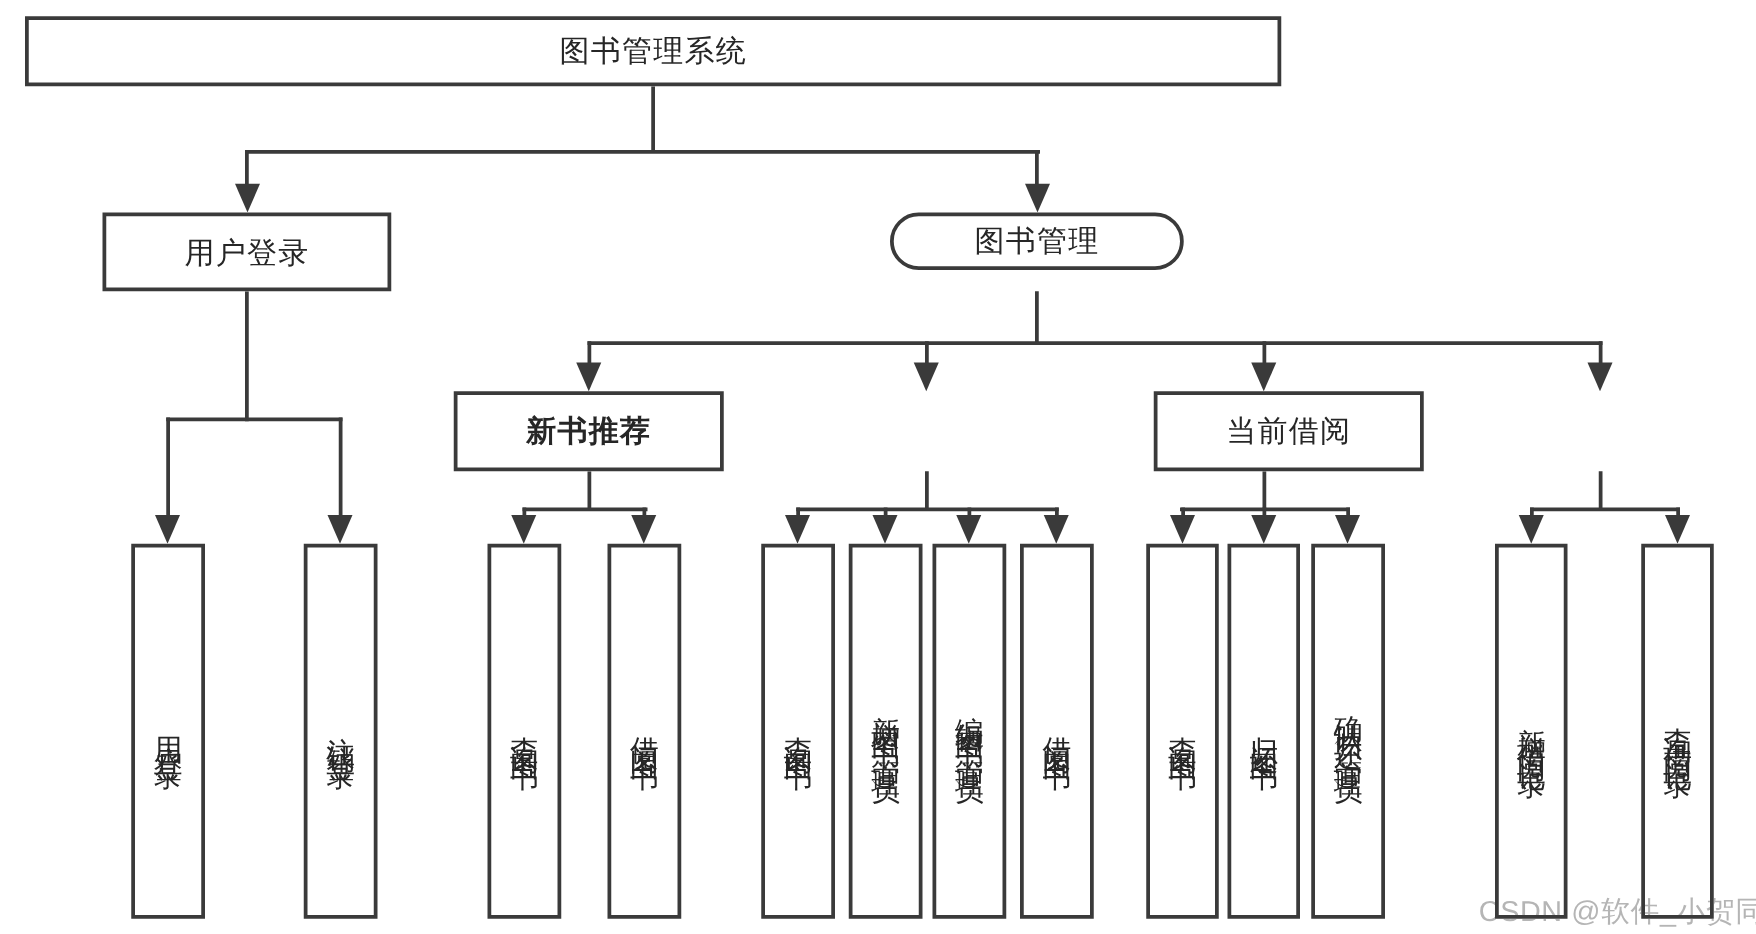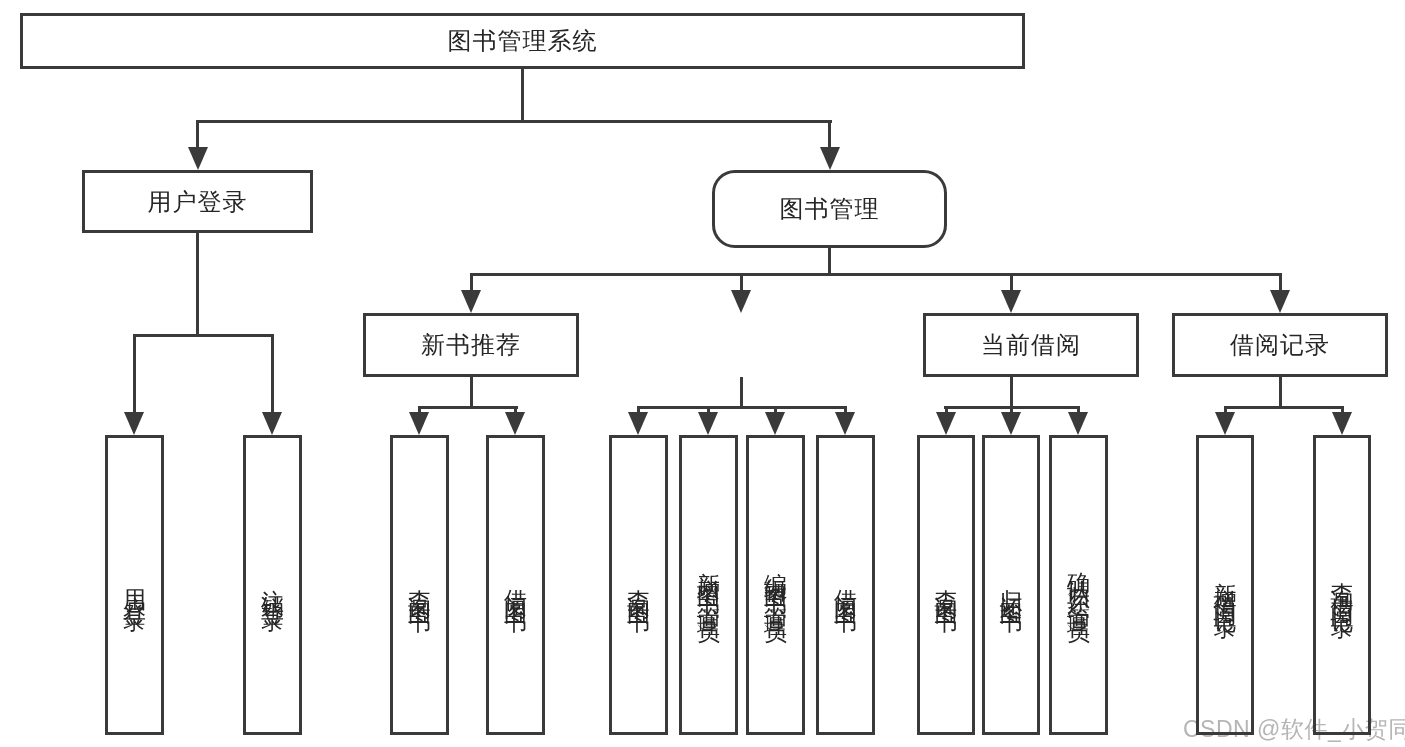--- a/index.html
+++ b/index.html
@@ -120,32 +120,29 @@
   <div class="vline" style="left:1341px; top:406px; width:3px; height:9px;"></div>
   <div class="arrowhead" style="left:1332px; top:412px;"></div>
 
   <div class="box hbox" style="left:20px; top:13px; width:1005px; height:56px;">
     <span>图书管理系统</span>
   </div>
 
   <div class="box hbox" style="left:82px; top:170px; width:231px; height:63px;">
     <span>用户登录</span>
   </div>
-  <div class="box hbox" style="left:712px; top:170px; width:235px; height:78px;border-radius:23px;">
+  <div class="box hbox" style="left:712px; top:170px; width:235px; height:46px;border-radius:23px;">
     <span>图书管理</span>
   </div>
 
-  <div class="box hbox" style="left:363px; top:313px; width:216px; height:64px;">
+  <div class="box hbox" style="left:363px; top:313px; width:216px; height:64px;font-weight:bold;">
     <span>新书推荐</span>
   </div>
   <div class="box hbox" style="left:923px; top:313px; width:216px; height:64px;">
     <span>当前借阅</span>
-  </div>
-  <div class="box hbox" style="left:1172px; top:313px; width:216px; height:64px;">
-    <span>借阅记录</span>
   </div>
 
   <div class="box leaf" style="left:105px; top:435px; width:59px; height:300px;">
     <span class="vtext">用户登录</span>
   </div>
   <div class="box leaf" style="left:243px; top:435px; width:59px; height:300px;">
     <span class="vtext">注销登录</span>
   </div>
 
   <div class="box leaf" style="left:390px; top:435px; width:59px; height:300px;">

